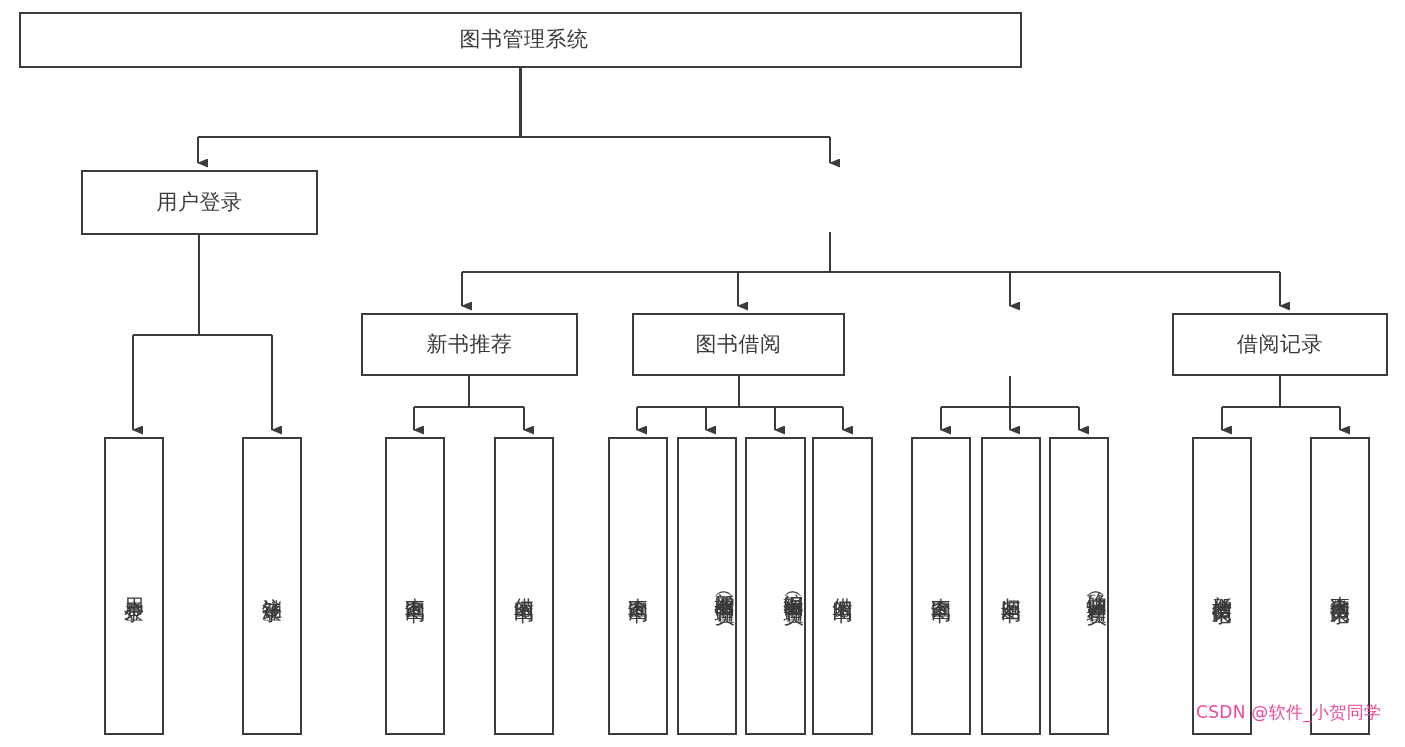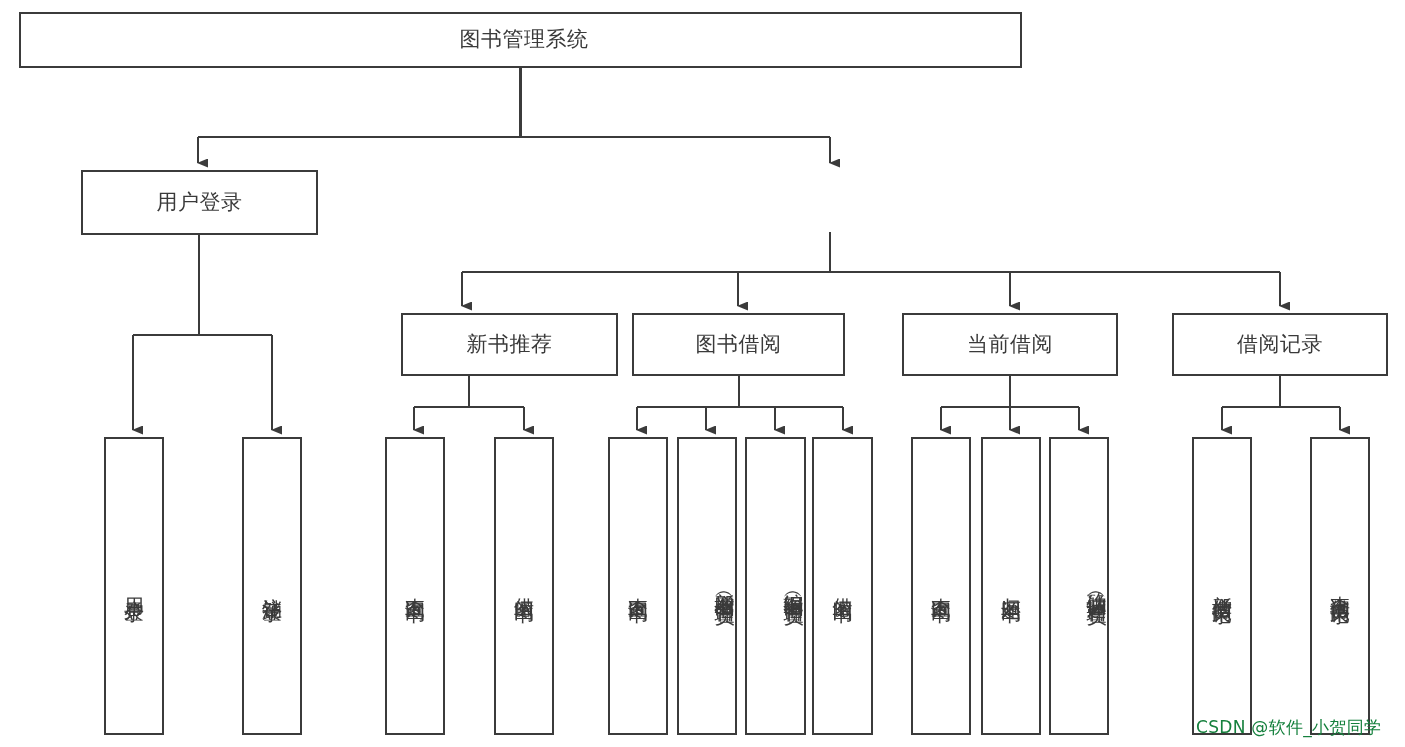--- a/index.html
+++ b/index.html
@@ -51,23 +51,23 @@
     padding: 6px 0;
     align-items: flex-start;
     justify-content: center;
   }
   .node-v.centerv {
     align-items: center;
   }
   .watermark {
     position: absolute;
     left: 1196px;
-    top: 716px;
+    top: 701px;
     font-size: 17px;
-    color: #15803d;
+    color: #ec4899;
     white-space: nowrap;
     letter-spacing: 0.3px;
     z-index: 5;
   }
 </style>
 </head>
 <body>
 
 <div id="diagram-root">
 
@@ -120,25 +120,24 @@
       <path d="M 1222 407 L 1222 430" marker-end="url(#arrowhead)"></path>
       <path d="M 1340 407 L 1340 430" marker-end="url(#arrowhead)"></path>
     </g>
   </svg>
 
   <div class="node node-h" style="left:19px; top:12px; width:1003px; height:56px;padding-left:7px;">图书管理系统</div>
 
   <div class="node node-h" style="left:81px; top:170px; width:237px; height:65px;">用户登录</div>
 
 
-  <div class="node node-h" style="left:361px; top:313px; width:217px; height:63px;margin-left:40px;">新书推荐</div>
+  <div class="node node-h" style="left:361px; top:313px; width:217px; height:63px;">新书推荐</div>
 
   <div class="node node-h" style="left:632px; top:313px; width:213px; height:63px;text-align:center;">图书借阅</div>
 
-  <div class="node node-h" style="left:902px; top:313px; width:216px; height:63px;">当前借阅</div>
 
   <div class="node node-h" style="left:1172px; top:313px; width:216px; height:63px;">借阅记录</div>
 
   <div class="node node-v centerv" style="left:104px; top:437px; width:60px; height:298px;">用户登录</div>
 
   <div class="node node-v centerv" style="left:242px; top:437px; width:60px; height:298px;">注销登录</div>
 
   <div class="node node-v centerv" style="left:385px; top:437px; width:60px; height:298px;">查询图书</div>
 
   <div class="node node-v centerv" style="left:494px; top:437px; width:60px; height:298px;">借阅图书</div>

